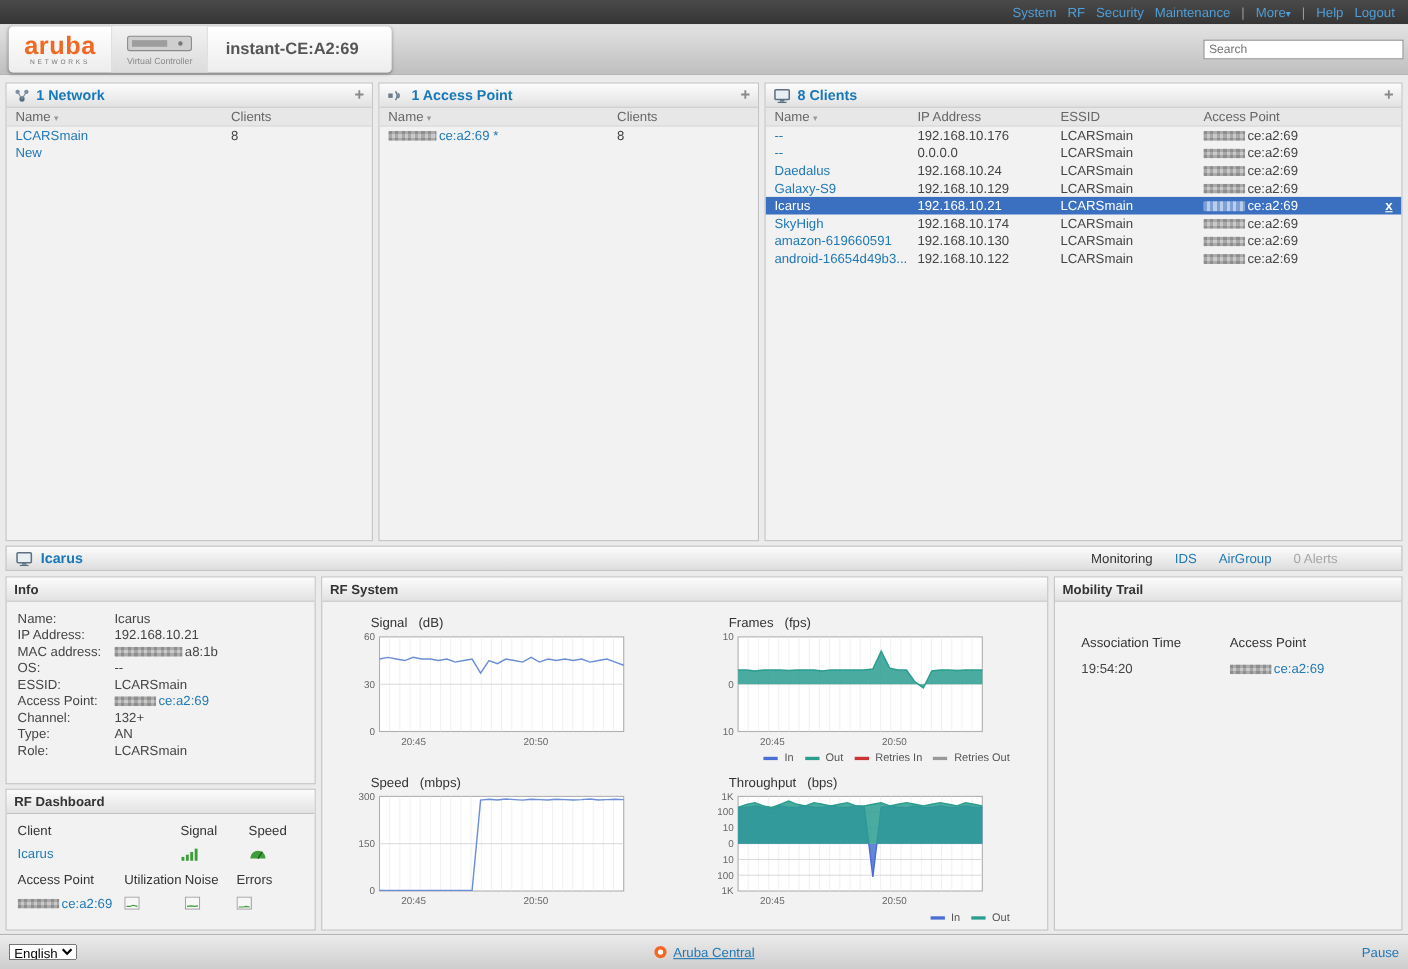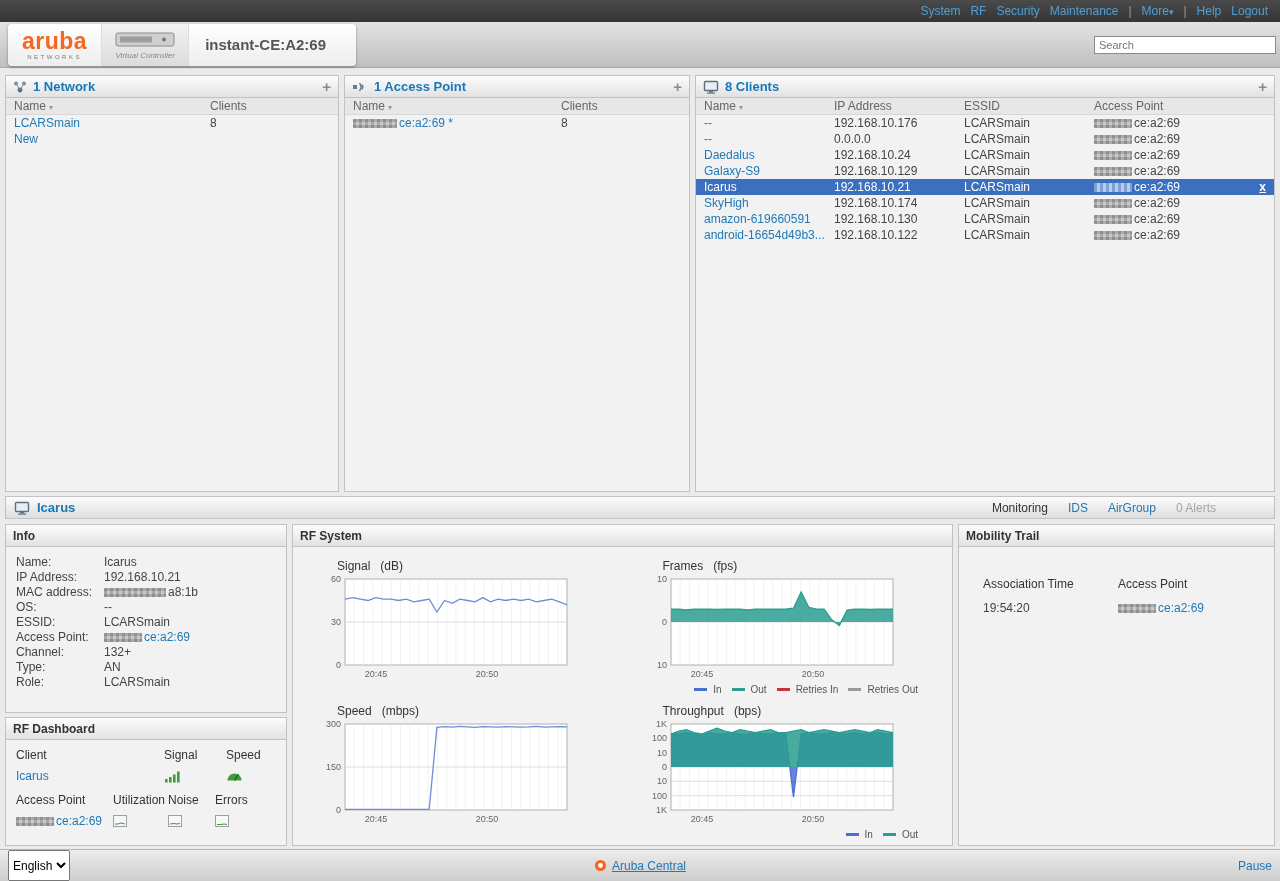--- a/index.html
+++ b/index.html
@@ -13,21 +13,21 @@
   .topbar .sep { color:#9a9a9a; }
   .caret { font-size:9px; color:#4f9fd8; }
 
   
   .header { height:46px; background:linear-gradient(#e3e3e3,#bfbfbf); border-bottom:1px solid #a8a8a8; display:flex; align-items:center; flex:0 0 auto; }
   .brandbox { margin-left:8px; height:42px; background:linear-gradient(#ffffff,#ededed); border-radius:4px; box-shadow:0 1px 3px rgba(0,0,0,.35); display:flex; align-items:center; padding:0 14px; }
   .logo { display:flex; flex-direction:column; align-items:center; line-height:1; padding-right:14px; }
   .logo-main { color:#f26722; font-weight:bold; font-size:23px; letter-spacing:.5px; }
   .logo-sub { color:#777; font-size:6px; letter-spacing:2.5px; margin-top:1px; }
   .vc { display:flex; flex-direction:column; align-items:center; padding:0 12px; border-left:1px solid #ddd; border-right:1px solid #ddd; background:linear-gradient(#f2f2f2,#dcdcdc); height:42px; justify-content:center; }
-  .vc-caption { font-size:8px; color:#888; margin-top:1px;font-style:italic; }
+  .vc-caption { font-size:8px; color:#888; margin-top:1px; }
   .header-title { font-size:15px; font-weight:bold; color:#555; padding:0 16px; }
   .search { margin-left:auto; margin-right:4px; }
   .search input { width:182px; height:18px; border:1px solid #8a8a8a; font-size:11px; padding:1px 4px; color:#555; font-family:"Liberation Sans",sans-serif; }
 
   
   .top-panels { display:flex; gap:5px; margin:7px 5px 0 5px; height:417px; flex:0 0 auto; }
   .panel { background:#f2f2f2; border:1px solid #c2c2c2; display:flex; flex-direction:column; overflow:hidden; }
   .panel-h { height:22px; flex:0 0 auto; background:linear-gradient(#fcfcfc,#e2e2e2); border-bottom:1px solid #c2c2c2; display:flex; align-items:center; gap:6px; padding:0 7px; }
   .panel-title { color:#1778b8; font-weight:bold; font-size:13px; }
   .plus { margin-left:auto; color:#8a8a8a; font-size:15px; font-weight:bold; line-height:1; }
@@ -79,21 +79,21 @@
   .lg-item { display:inline-flex; align-items:center; gap:6px; }
   .lg-dash { display:inline-block; width:13px; height:3px; }
 
   .mob-body { padding:30px 24px; }
   .mob-head { display:flex; color:#333; margin-bottom:10px; }
   .mob-c1 { width:135px; } .mob-c2 { flex:1; }
   .mob-row { display:flex; align-items:center; }
 
   
   .footer { margin-top:3px; flex:1; background:linear-gradient(#ececec,#cdcdcd); border-top:1px solid #b5b5b5; display:flex; align-items:center; padding:0 8px; position:relative; }
-  .footer select { font-size:12px; height:31px; font-family:"Liberation Sans",sans-serif; }
+  .footer select { font-size:12px; height:15px; font-family:"Liberation Sans",sans-serif; }
   .central { position:absolute; left:50%; transform:translateX(-50%); display:flex; align-items:center; gap:5px; }
   .pause { margin-left:auto; }
 
   .icon { display:inline-flex; align-items:center; }
 </style>
 </head>
 <body>
 
 <div class="root">
 

